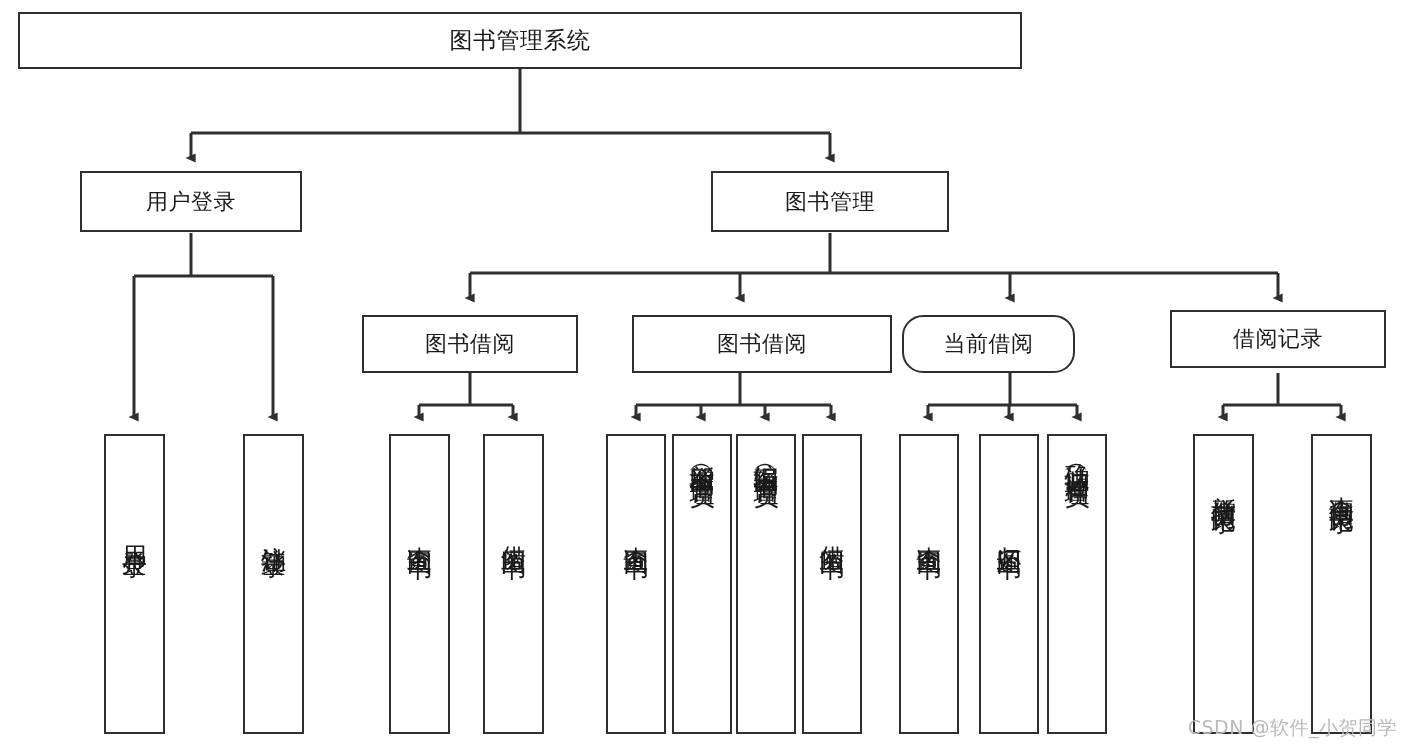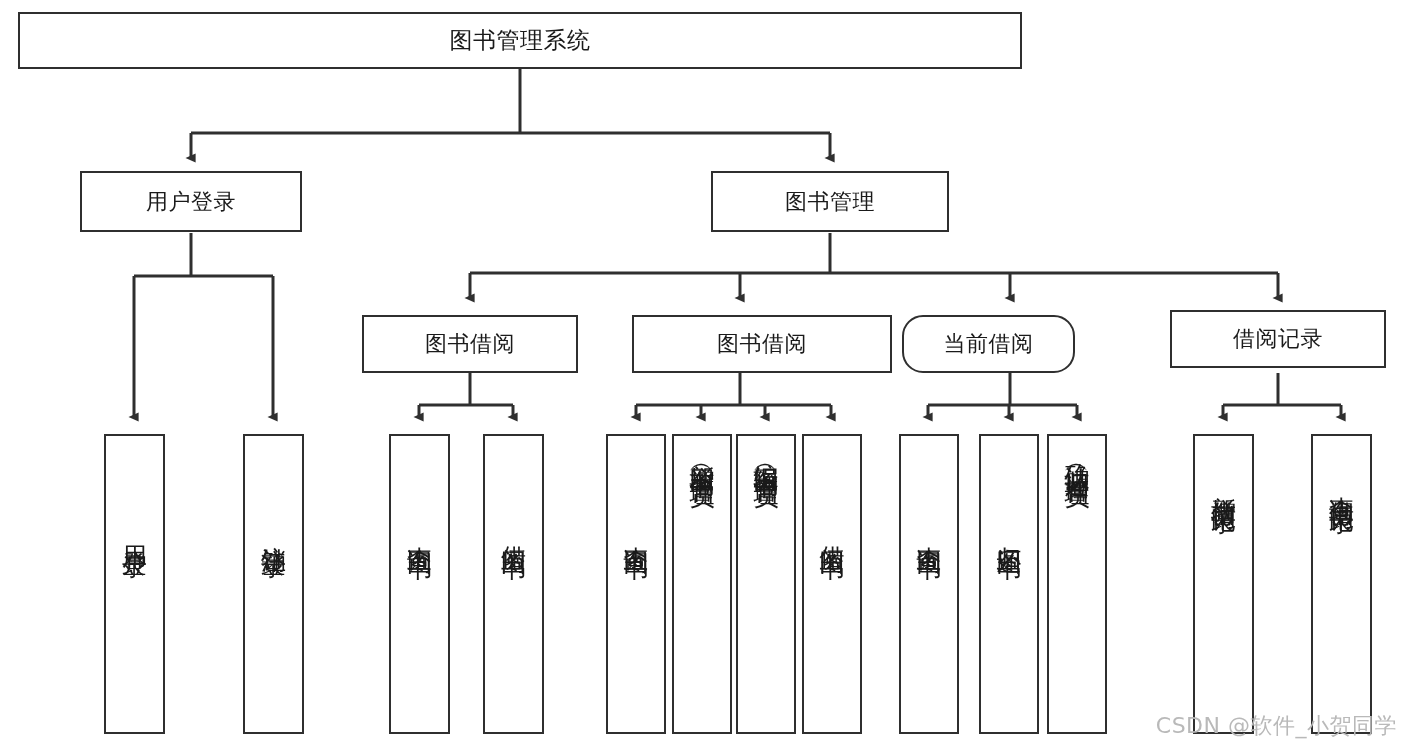--- a/index.html
+++ b/index.html
@@ -55,21 +55,21 @@
     font-size: 25px;
     line-height: 1.0;
     letter-spacing: 3px;
     white-space: nowrap;
   }
   .node.root .node-label { font-size: 23px; }
   #watermark {
     position: absolute;
     right: 8px;
     bottom: 6px;
-    font-size: 22px;
+    font-size: 19px;
     color: #b9b9b9;
     letter-spacing: 0.5px;
     white-space: nowrap;
     pointer-events: none;
   }
 </style>
 </head>
 <body>
 
 <div id="diagram-root">

